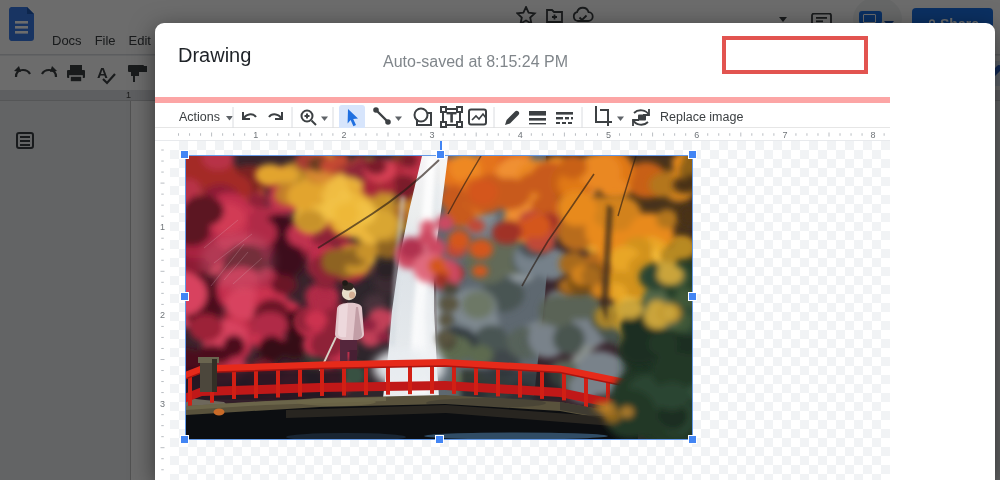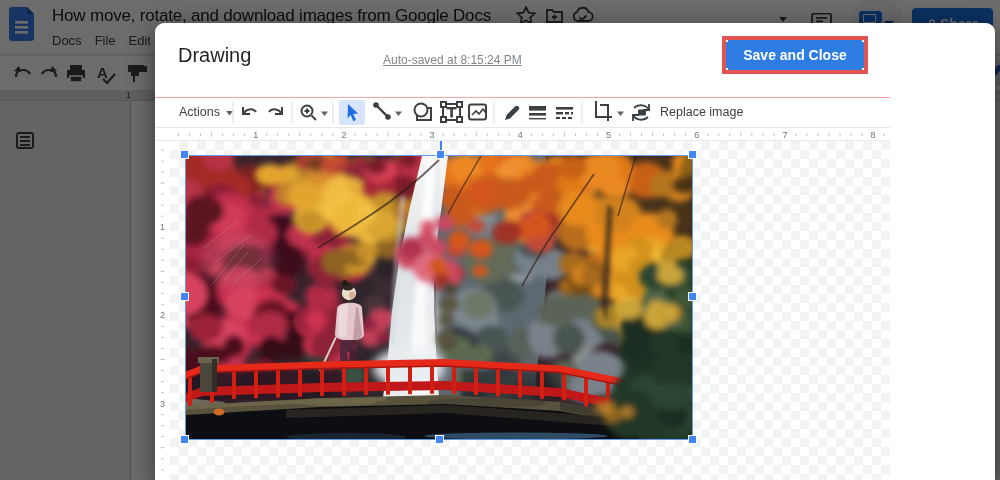--- a/index.html
+++ b/index.html
@@ -23,25 +23,25 @@
 #presbtn { position:absolute; left:859px; top:11px; width:23px; height:13px; background:#1a73e8; border-radius:3px; }
 #presbtn:after { content:""; position:absolute; left:4px; top:3px; width:11px; height:7px; border:1.5px solid #fff; border-radius:1px; }
 #presarr { position:absolute; left:884px; top:21px; width:0; height:0; border-left:5px solid transparent; border-right:5px solid transparent; border-top:6px solid #174ea6; }
 #sharebtn { position:absolute; left:912px; top:8px; width:81px; height:33px; background:#1a73e8; border-radius:4px; color:#fff; font-size:14px; font-weight:bold; text-align:center; line-height:33px; }
 
 #overlay { position:absolute; left:0; top:0; width:1000px; height:480px; background:rgba(0,0,0,0.575); }
 
 #dialog { position:absolute; left:155px; top:23px; width:840px; height:457px; background:#fff; border-radius:9px 9px 0 0; box-shadow:0 6px 24px rgba(0,0,0,.5); }
 #dlghead { position:absolute; left:0; top:0; width:735px; height:74px; }
 #dlgtitle { position:absolute; left:23px; top:21px; font-size:20px; color:#1f2328; }
-#autosave { position:absolute; left:228px; top:30px; font-size:12px; color:#80868b;text-decoration:underline; }
+#autosave { position:absolute; left:228px; top:30px; font-size:16px; color:#80868b; }
 #redbox { position:absolute; left:567px; top:13px; width:146px; height:38px; border:4px solid #e25450; }
 #savebtn { position:absolute; left:0px; top:0px; width:138px; height:30px; background:#2e7de3; border-radius:3px; color:#fff; font-size:14px; font-weight:bold; text-align:center; line-height:30px; }
 .cdot { position:absolute; width:2px; height:2px; background:#fff; }
-#dlgtb { position:absolute; left:0; top:74px; width:735px; height:31px; border-top:1px solid #fca5a5; border-bottom:1px solid #e6e6e6; }
+#dlgtb { position:absolute; left:0; top:74px; width:735px; height:31px; border-top:6px solid #fca5a5; border-bottom:1px solid #e6e6e6; }
 #dlgtb svg { position:absolute; top:0; left:0; }
 
 #hruler { position:absolute; left:0; top:105px; width:735px; height:13px; background:#fff; }
 #vruler { position:absolute; left:0; top:118px; width:15px; height:339px; background:#fff; }
 
 #canvas { position:absolute; left:15px; top:118px; width:720px; height:339px;
   background:conic-gradient(#f1f3f5 90deg,#ffffff 90deg 180deg,#f1f3f5 180deg 270deg,#ffffff 270deg);
   background-size:18px 18px; }
 #imgwrap { position:absolute; left:15px; top:14px; width:508px; height:285px; border:1px solid #659ae8; }
 .hdl { position:absolute; width:9px; height:9px; background:#4285f4; border:1px solid #fff; z-index:5; }
@@ -50,21 +50,20 @@
 <body>
 <div id="docs">
   <div id="topbar">
     <svg id="docicon" viewBox="0 0 25 34">
       <path d="M2 0 h16 l7 7 v24 a3 3 0 0 1 -3 3 h-20 a3 3 0 0 1 -2 -3 v-28 a3 3 0 0 1 2 -3 z" fill="#3a7ce8"></path>
       <path d="M18 0 l7 7 h-7 z" fill="#1f5bb5"></path>
       <rect x="6" y="14" width="13" height="2.6" fill="#fff"></rect>
       <rect x="6" y="19" width="13" height="2.6" fill="#fff"></rect>
       <rect x="6" y="24" width="13" height="2.6" fill="#fff"></rect>
     </svg>
-    <div class="doctitle">How move, rotate, and download images from Google Docs</div>
     <svg class="abs" style="left:516px;top:6px" width="160" height="20" viewBox="0 0 160 20">
       <path d="M10 1 l2.6 5.6 6.1 .7 -4.5 4.2 1.2 6 -5.4 -3 -5.4 3 1.2 -6 -4.5 -4.2 6.1 -.7 z" fill="none" stroke="#3c4043" stroke-width="1.8"></path>
       <g stroke="#3c4043" stroke-width="1.8" fill="none">
         <path d="M31 4 h5 l2 2 h8 v10 h-15 z"></path>
         <path d="M38.5 8.5 v5 M36 11 h5"></path>
       </g>
       <g stroke="#3c4043" stroke-width="1.8" fill="none">
         <path d="M62 15 a4.5 4.5 0 0 1 -1 -8.8 a6 6 0 0 1 11.6 0 a4 4 0 0 1 -0.6 8.8 z"></path>
         <path d="M63.5 11.5 l2.5 2.5 4.5 -4.5"></path>
       </g>
@@ -129,21 +128,20 @@
       <i></i>
       <i></i>
     </div>
 </div>
 <div id="overlay"></div>
 <div id="dialog">
   <div id="dlghead">
     <div id="dlgtitle">Drawing</div>
     <div id="autosave">Auto-saved at 8:15:24 PM</div>
     <div id="redbox">
-      <div id="savebtn">Save and Close</div>
       <div class="cdot" style="left:0;top:0"></div>
       <div class="cdot" style="right:0;top:0"></div>
       <div class="cdot" style="left:0;bottom:0"></div>
       <div class="cdot" style="right:0;bottom:0"></div>
     </div>
   </div>
   <div id="dlgtb">
     <svg width="735" height="29" viewBox="0 0 735 29">
       <text x="24" y="18" font-size="12.5" fill="#3c4043">Actions</text>
       <path d="M71 13 l3.5 4.5 3.5 -4.5 z" fill="#5f6368"></path>

